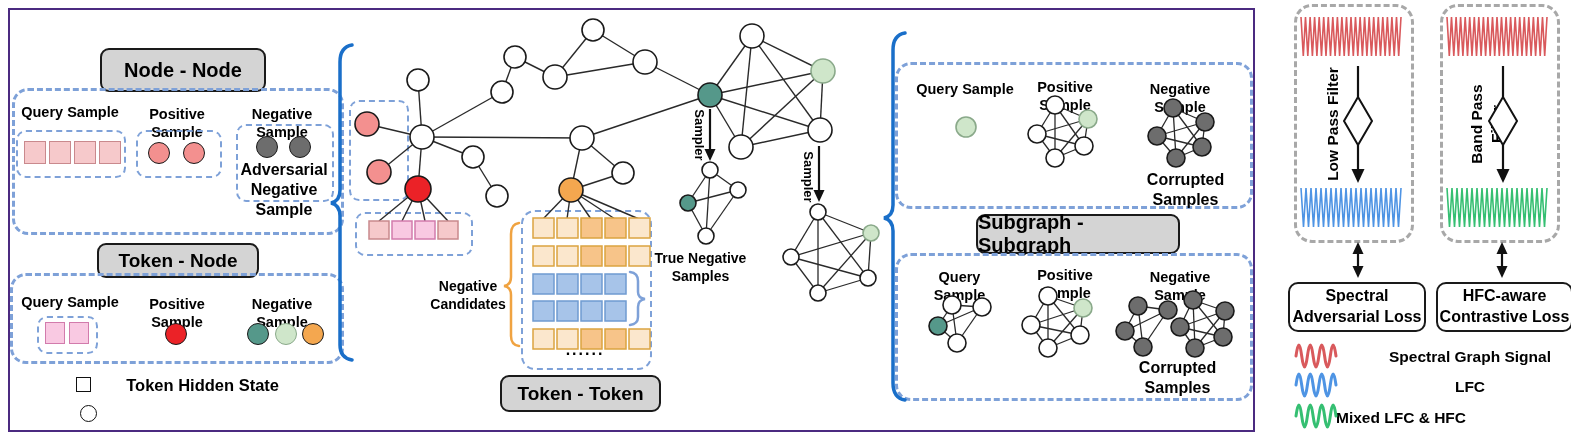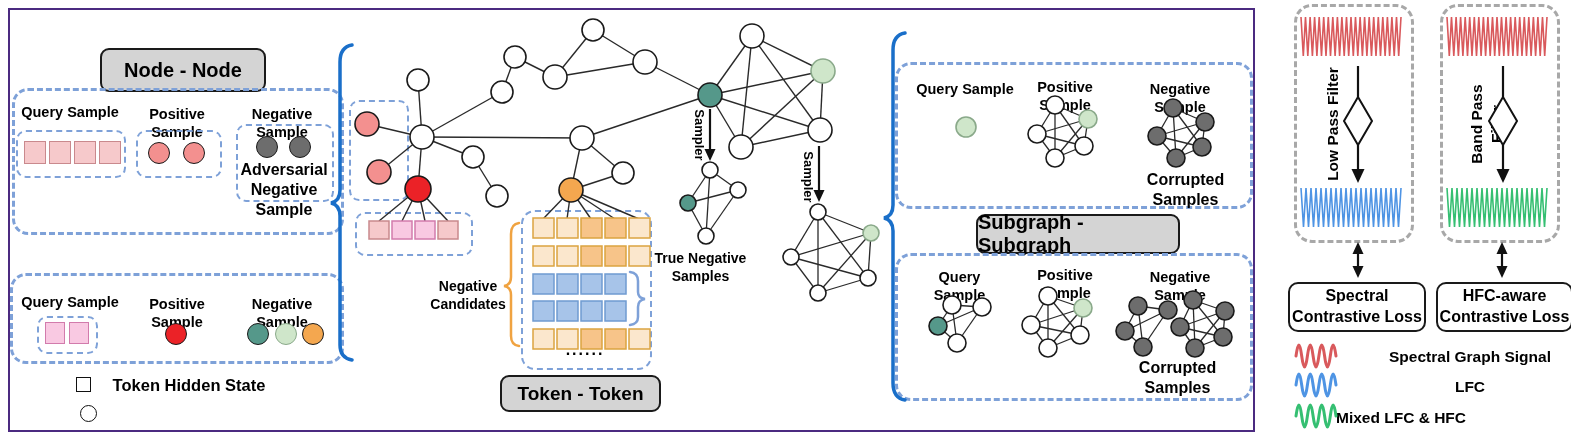--- a/index.html
+++ b/index.html
@@ -53,34 +53,35 @@
   <div class="sq sq-pink" style="left:74px;top:141px"></div>
   <div class="sq sq-pink" style="left:99px;top:141px"></div>
   <div class="dash-blue-sm" style="left:136px;top:130px;width:82px;height:44px"></div>
   <div class="circ circ-salmon" style="left:148px;top:142px"></div>
   <div class="circ circ-salmon" style="left:183px;top:142px"></div>
   <div class="dash-blue-sm" style="left:236px;top:124px;width:94px;height:74px"></div>
   <div class="circ circ-gray" style="left:256px;top:136px"></div>
   <div class="circ circ-gray" style="left:289px;top:136px"></div>
   <div class="lbl lbl-note" style="left:238px;top:160px;width:92px">Adversarial Negative Sample</div>
 
+  <div class="title-box" style="left:97px;top:243px;width:158px;height:31px;font-size:19px">Token - Node</div>
   <div class="dash-blue" style="left:10px;top:273px;width:328px;height:85px"></div>
   <div class="lbl lbl-sample" style="left:20px;top:293px;width:100px">Query Sample</div>
   <div class="lbl lbl-sample" style="left:124px;top:295px;width:106px">Positive Sample</div>
   <div class="lbl lbl-sample" style="left:228px;top:295px;width:108px">Negative Sample</div>
   <div class="dash-blue-sm" style="left:37px;top:316px;width:57px;height:34px"></div>
   <div class="sq sq-magenta" style="left:45px;top:322px"></div>
   <div class="sq sq-magenta" style="left:69px;top:322px"></div>
   <div class="circ circ-red" style="left:165px;top:323px"></div>
   <div class="circ circ-teal" style="left:247px;top:323px"></div>
   <div class="circ circ-lgreen" style="left:275px;top:323px"></div>
   <div class="circ circ-orange" style="left:302px;top:323px"></div>
 
   <div class="legend-swatch-sq"></div>
-  <div class="lbl" style="left:99px;top:375px;width:180px;font-size:16.5px;text-align:center">Token Hidden State</div>
+  <div class="lbl" style="left:99px;top:375px;width:180px;font-size:16.5px;text-align:right">Token Hidden State</div>
   <div class="legend-swatch-ci"></div>
 
   <div class="dash-blue-sm" style="left:349px;top:100px;width:56px;height:97px;border-width:2.5px"></div>
   <div class="dash-blue-sm" style="left:355px;top:212px;width:114px;height:40px;border-width:2.5px"></div>
   <div class="dash-blue-sm" style="left:521px;top:210px;width:127px;height:156px;border-width:2.5px;border-radius:14px"></div>
   <div class="lbl" style="left:648px;top:250px;width:105px;font-size:14px">True Negative Samples</div>
   <div class="lbl" style="left:426px;top:278px;width:84px;font-size:14px">Negative Candidates</div>
   <div class="lbl" style="left:545px;top:340px;width:80px;font-size:16px;letter-spacing:2px">......</div>
   <div class="title-box" style="left:500px;top:375px;width:157px;height:33px;font-size:19px">Token - Token</div>
 
@@ -94,21 +95,21 @@
   <div class="dash-blue" style="left:895px;top:253px;width:352px;height:142px"></div>
   <div class="lbl lbl-sample" style="left:912px;top:268px;width:95px">Query Sample</div>
   <div class="lbl lbl-sample" style="left:1010px;top:266px;width:110px">Positive Sample</div>
   <div class="lbl lbl-sample" style="left:1125px;top:268px;width:110px">Negative Sample</div>
   <div class="lbl lbl-note" style="left:1135px;top:358px;width:85px">Corrupted Samples</div>
 
   <div class="dash-gray" style="left:1294px;top:4px;width:114px;height:233px"></div>
   <div class="dash-gray" style="left:1440px;top:4px;width:114px;height:233px"></div>
   <div class="filter-lbl" style="left:1273px;top:114px">Low Pass Filter</div>
   <div class="filter-lbl" style="left:1417px;top:114px">Band Pass Filter</div>
-  <div class="loss-box" style="left:1288px;top:282px;width:134px;height:46px">Spectral Contrastive Loss</div>
+  <div class="loss-box" style="left:1288px;top:282px;width:134px;height:46px">Spectral Adversarial Loss</div>
   <div class="loss-box" style="left:1436px;top:282px;width:133px;height:46px">HFC-aware Contrastive Loss</div>
   <div class="lbl" style="left:1385px;top:347px;width:170px;font-size:15.5px">Spectral Graph Signal</div>
   <div class="lbl" style="left:1385px;top:377px;width:170px;font-size:15.5px">LFC</div>
   <div class="lbl" style="left:1316px;top:408px;width:170px;font-size:15.5px">Mixed LFC &amp; HFC</div>
 
   <svg id="overlay" class="overlay" width="1571" height="439" viewBox="0 0 1571 439">
       <line x1="418" y1="80" x2="422" y2="137" stroke="#2A2A2A" stroke-width="1.4"></line>
       <line x1="367" y1="124" x2="422" y2="137" stroke="#2A2A2A" stroke-width="1.4"></line>
       <line x1="379" y1="172" x2="422" y2="137" stroke="#2A2A2A" stroke-width="1.4"></line>
       <line x1="418" y1="189" x2="422" y2="137" stroke="#2A2A2A" stroke-width="1.4"></line>

